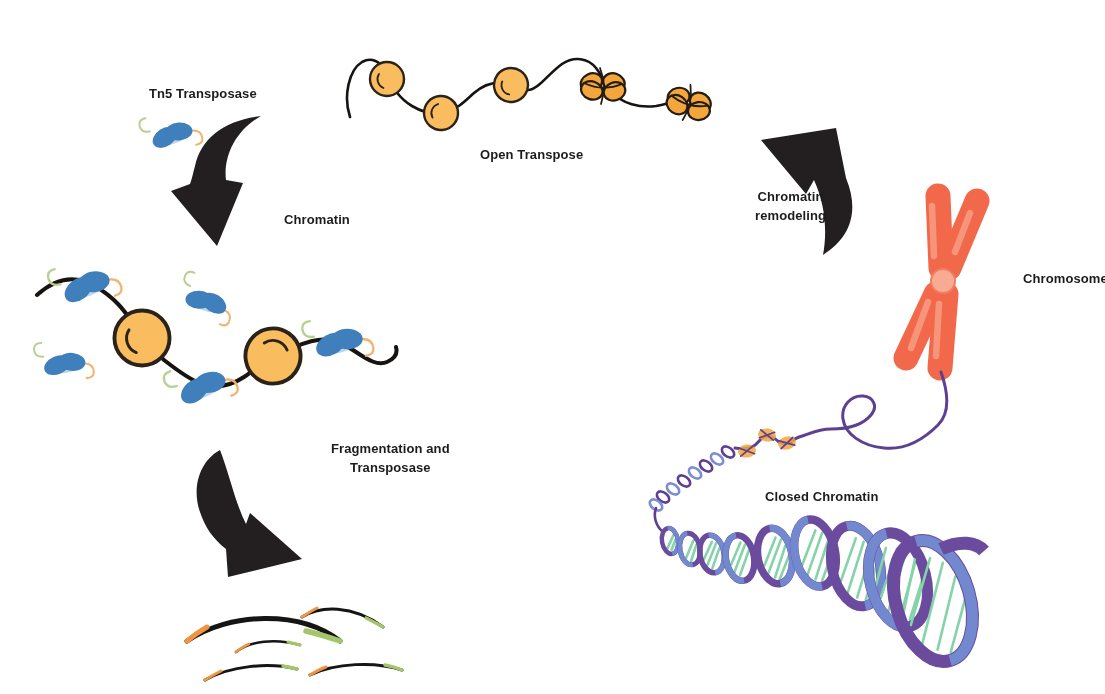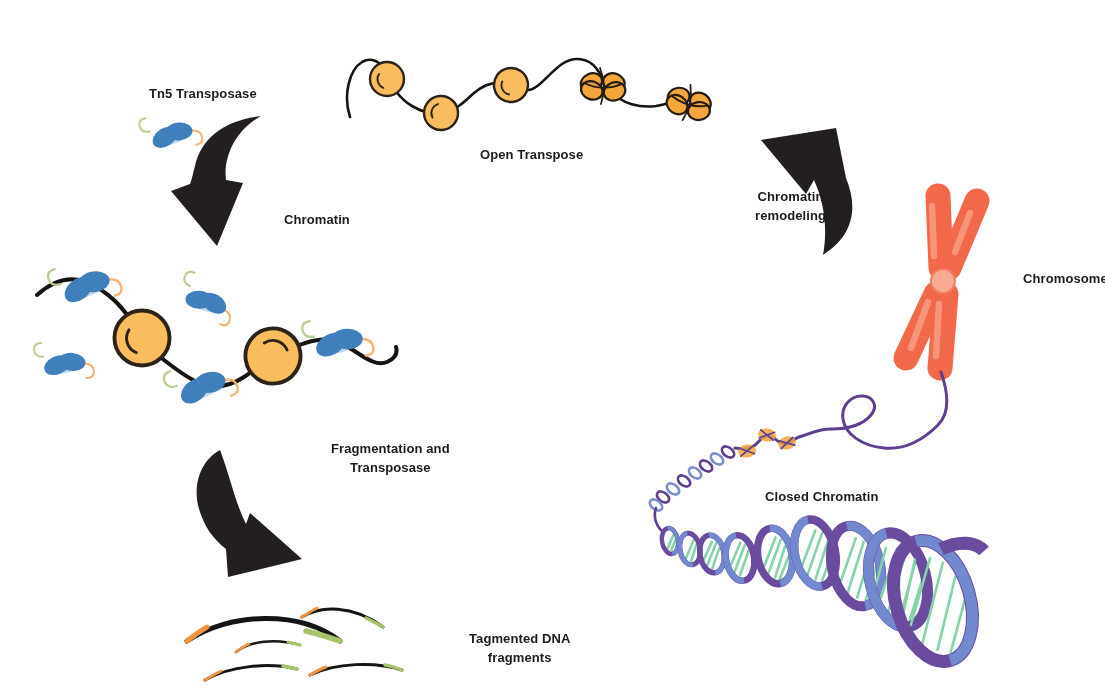--- a/index.html
+++ b/index.html
@@ -262,18 +262,14 @@
 
 <div class="lbl" style="left:986px;top:270px">Chromosome</div>
 
 <div class="lbl" style="left:728px;top:488px">Closed Chromatin</div>
 
 <div class="lbl" style="left:294px;top:440px">
   <span>Fragmentation and</span>
   <span>Transposase</span>
 </div>
 
-<div class="lbl" style="left:432px;top:630px">
-  <span>Tagmented DNA</span>
-  <span>fragments</span>
+
 </div>
 
-</div>
-
 </body></html>

